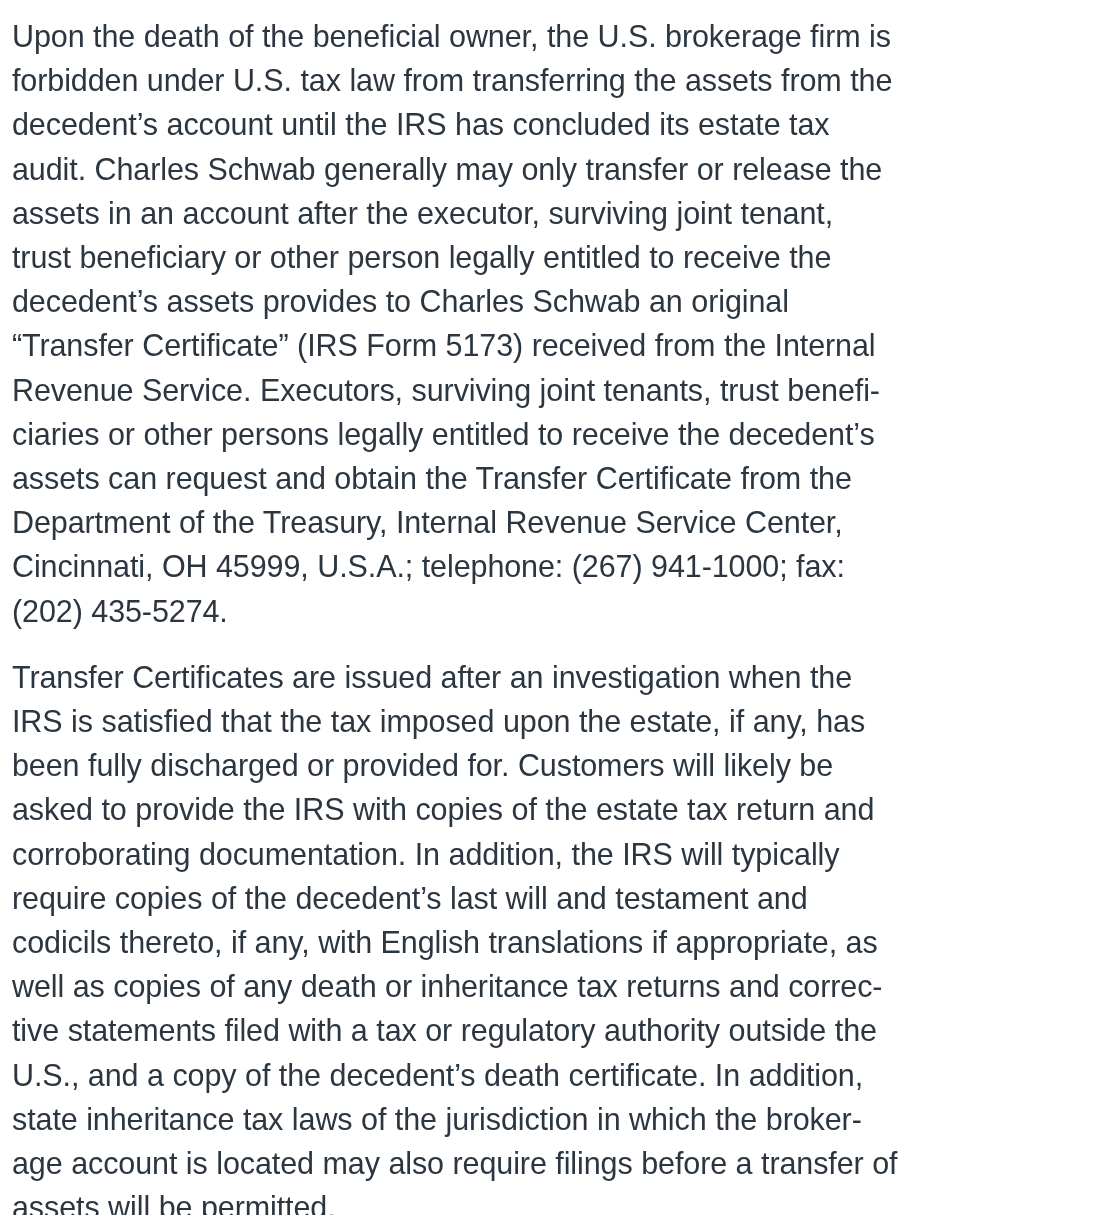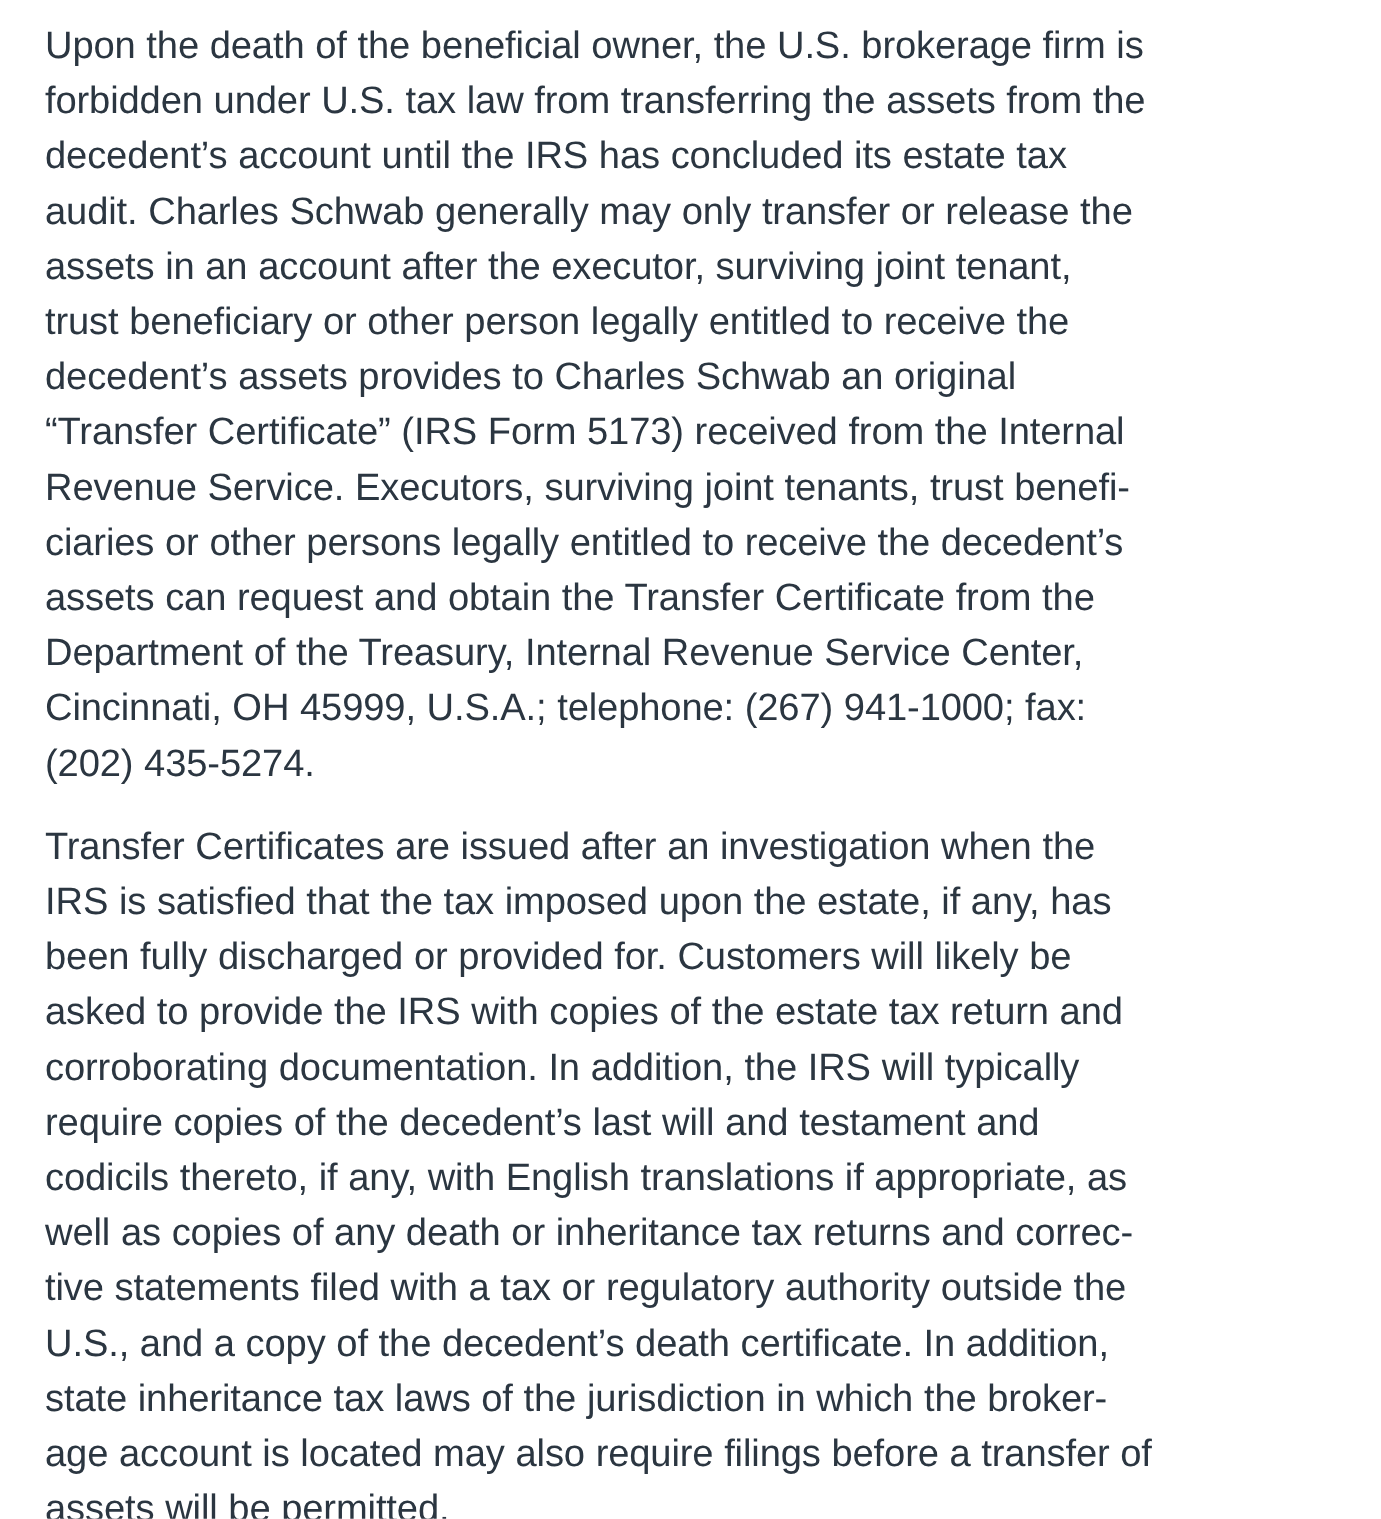--- a/index.html
+++ b/index.html
@@ -11,21 +11,21 @@
     width: 1105px;
     height: 1215px;
     font-family: "Liberation Sans", sans-serif;
     overflow: hidden;
   }
   .page {
     box-sizing: border-box;
     width: 1105px;
     height: 1215px;
     background: #ffffff;
-    padding: 14px 26px 0 36px;
+    padding: 14px 26px 0 12px;
     border-radius: 27px;
   }
   .para {
     margin: 0;
     color: #2b3641;
     font-size: 30.5px;
     line-height: 44.2px;
     letter-spacing: -0.1px;
     text-align: left;
     font-weight: 400;

